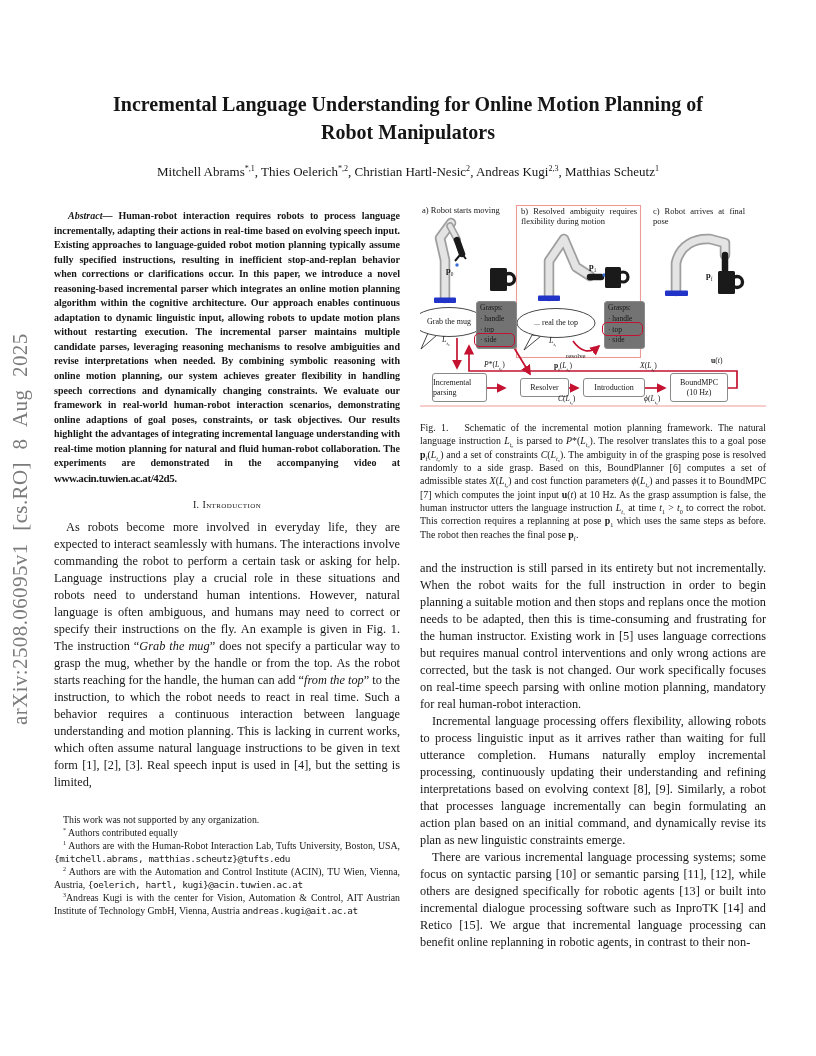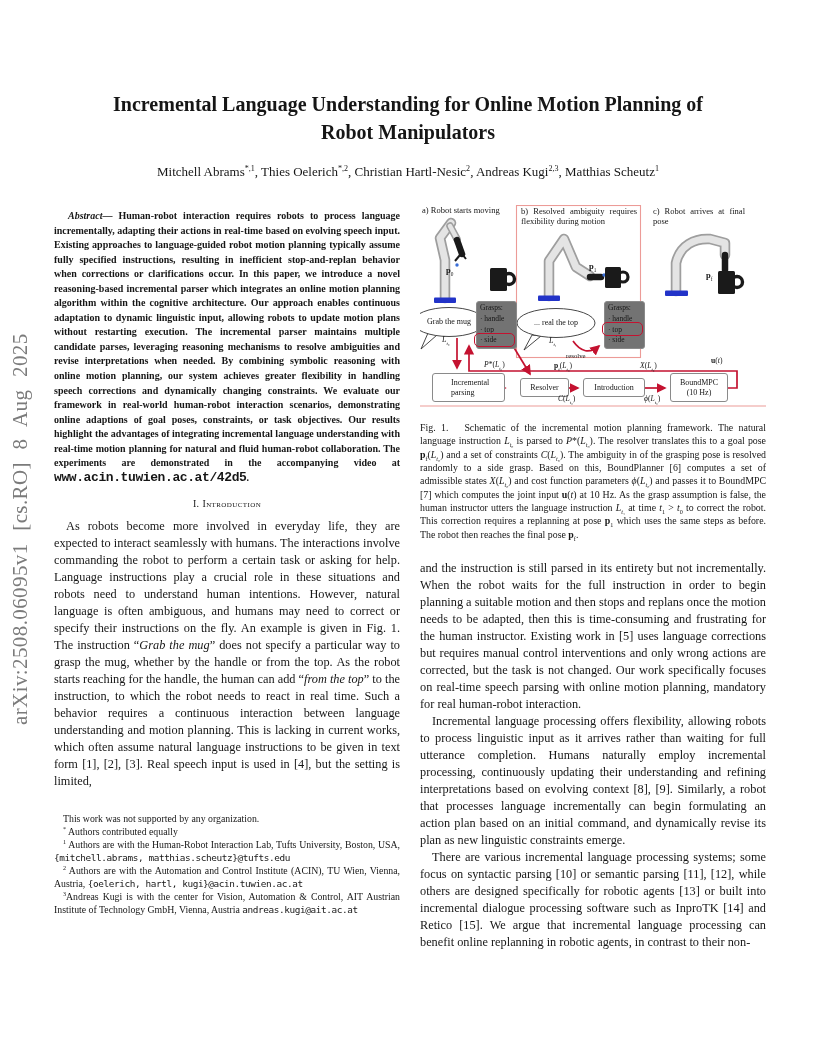--- a/index.html
+++ b/index.html
@@ -19,21 +19,21 @@
   .col{position:absolute;width:346px;text-align:justify;}
   .col-left{left:54px;top:209px;}
   .col-right{left:420px;top:205px;}
   .abstract{font-size:10px;font-weight:bold;line-height:14.55px;margin:0;text-indent:14px;}
   .sec-head{text-align:center;font-size:10px;margin:13px 0 9px 0;font-variant:small-caps;letter-spacing:.4px;}
   .bodytext{font-size:12.3px;line-height:17px;margin:0;}
   .ind{text-indent:12px;}
   .footnotes{margin-top:22px;font-size:9.8px;line-height:13px;}
   .footnotes p{margin:0;text-indent:9px;text-align:justify;}
   .mono{font-family:"DejaVu Sans Mono",monospace;font-size:9.4px;letter-spacing:-.4px;}
-  .mono-b{font-family:Liberation Mono, monospace;font-weight:bold;font-size:13px;letter-spacing:-.4px;}
+  .mono-b{font-family:Liberation Serif, serif;font-weight:bold;font-size:11px;letter-spacing:-.4px;}
   
   .fig{position:relative;width:346px;height:209px;}
   .fig svg{position:absolute;left:0;top:0;}
   .ft{position:absolute;font-size:8.5px;line-height:9.5px;}
   .fbubble{position:absolute;text-align:center;font-size:8px;}
   .gbox{position:absolute;width:36px;border:.9px solid #8a8a8a;border-radius:3px;background:#737373;
         font-size:7.5px;line-height:10.8px;padding:1px 0 2px 3px;}
   .ghl{position:absolute;width:39px;height:12px;border:1.7px solid #c41230;border-radius:5px;}
   .pbox{position:absolute;border:.9px solid #8a8a8a;border-radius:3px;background:#fff;
         font-size:8px;line-height:9.5px;display:flex;align-items:center;justify-content:center;text-align:center;}
@@ -163,21 +163,21 @@
       <div class="gbox" style="left:184px;top:96px;">
         <div>Grasps:</div>
         <div>· handle</div>
         <div>· top</div>
         <div>· side</div>
       </div>
       <div class="ghl" style="left:182px;top:117px;"></div>
 
       <span class="ft" style="left:146px;top:146px;font-size:6.8px;">resolve</span>
 
-      <div class="pbox" style="left:12px;top:168px;width:53px;height:27px;text-align:left;padding-left:18px;justify-content:flex-start;">Incremental<br>parsing</div>
+      <div class="pbox" style="left:12px;top:168px;width:53px;height:27px;text-align:left;padding-left:0;justify-content:flex-start;">Incremental<br>parsing</div>
       <div class="pbox" style="left:100px;top:173px;width:47px;height:17px;">Resolver</div>
       <div class="pbox" style="left:163px;top:173px;width:60px;height:17px;">Introduction</div>
       <div class="pbox" style="left:250px;top:168px;width:56px;height:27px;">BoundMPC<br>(10 Hz)</div>
 
       <span class="mlab" style="left:64px;top:155px;"><i>P</i>*(<i>L</i><sub><i>t</i>₀</sub>)</span>
       <span class="mlab" style="left:134px;top:156px;"><b>p</b><sub>f</sub>(<i>L</i><sub><i>t</i>₀</sub>)</span>
       <span class="mlab" style="left:138px;top:189px;"><i>C</i>(<i>L</i><sub><i>t</i>₀</sub>)</span>
       <span class="mlab" style="left:220px;top:156px;"><i>X</i>(<i>L</i><sub><i>t</i>₀</sub>)</span>
       <span class="mlab" style="left:224px;top:189px;"><i>ϕ</i>(<i>L</i><sub><i>t</i>₀</sub>)</span>
       <span class="mlab" style="left:291px;top:151px;"><b>u</b>(<i>t</i>)</span>

